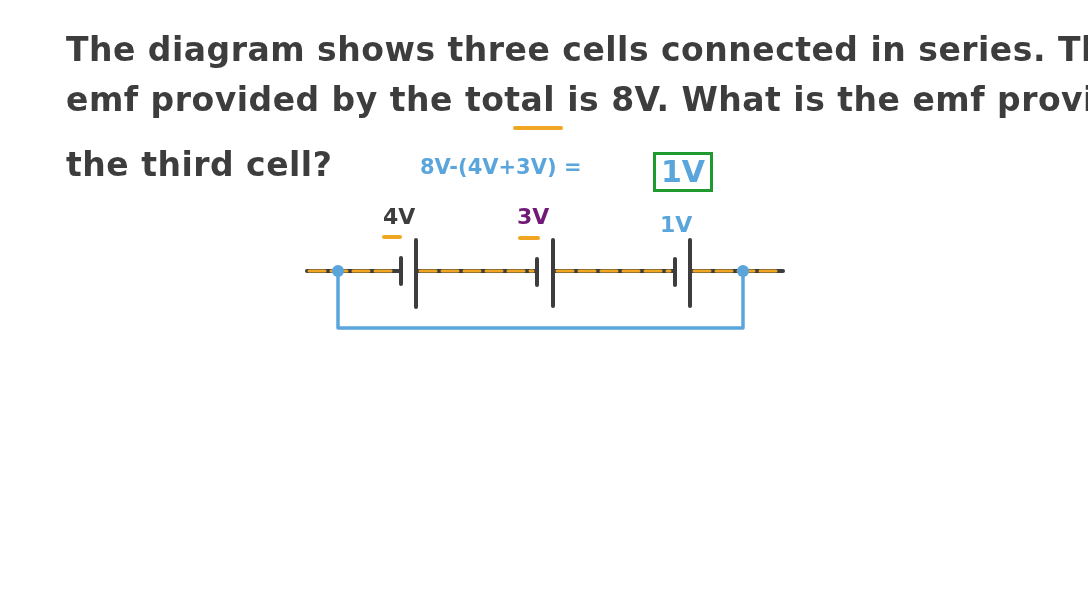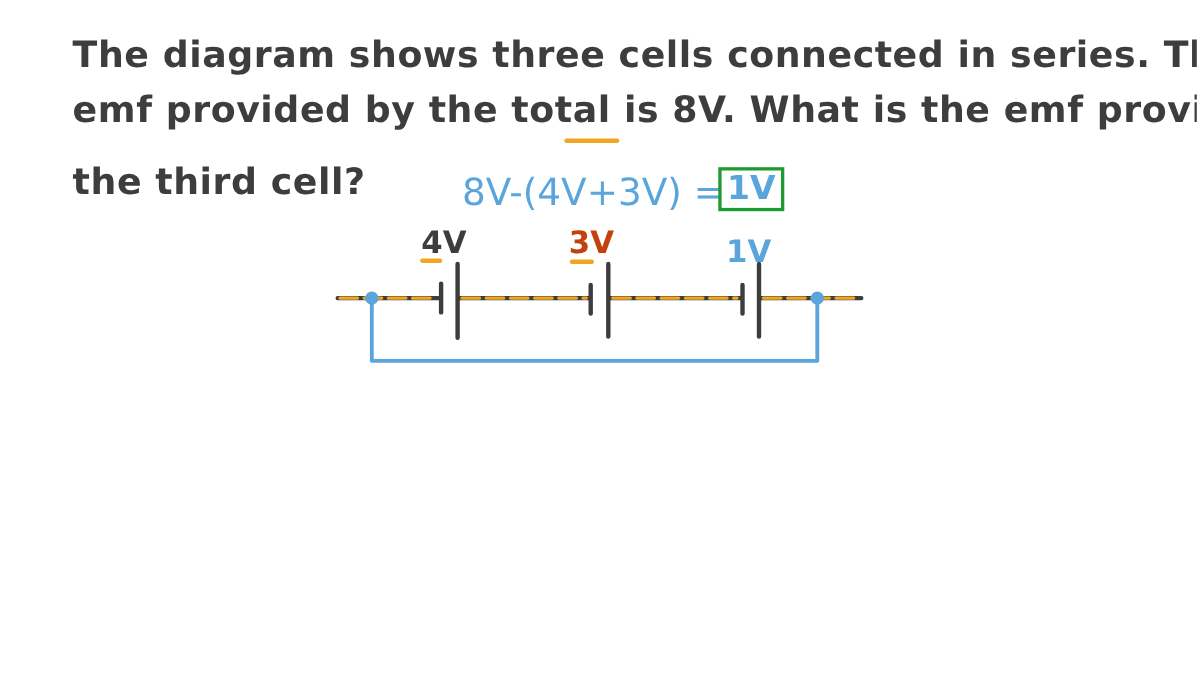--- a/index.html
+++ b/index.html
@@ -4,41 +4,41 @@
 <style>
   html, body { margin: 0; padding: 0; background: #ffffff; }
   body { width: 1088px; height: 612px; position: relative; overflow: hidden;
          font-family: "DejaVu Sans", sans-serif; }
   .q-line { position: absolute; left: 66px; color: #3d3d3d; font-size: 33px;
             font-weight: bold; letter-spacing: 0.5px; white-space: nowrap; }
   #line1 { top: 30px; }
   #line2 { top: 80px; }
   #line3 { top: 145px; }
   .hl { position: absolute; height: 4px; border-radius: 2px; }
-  .eq { position: absolute; color: #5aa5dc; font-size: 34px; font-weight: normal; white-space: nowrap; }
+  .eq { position: absolute; color: #5aa5dc; font-size: 21px; font-weight: bold; white-space: nowrap; }
   .answer-box { position: absolute; border: 3px solid #1e9a2e; color: #5aa5dc;
                 font-size: 30px; font-weight: bold; text-align: center; box-sizing: border-box; }
-  .cell-label { position: absolute; font-size: 28px; font-weight: bold; white-space: nowrap; }
+  .cell-label { position: absolute; font-size: 22px; font-weight: bold; white-space: nowrap; }
   svg.circuit { position: absolute; left: 0; top: 0; }
 </style>
 </head>
 <body>
 
 <div class="q-line" id="line1">The diagram shows three cells connected in series. The total</div>
 <div class="q-line" id="line2"><span>emf provided by the total is </span><span>8V</span><span>. What is the emf provided by</span></div>
 <div class="q-line" id="line3">the third cell?</div>
 
 <div class="hl" style="left:513px; top:126px; width:50px; background:#f0a523;"></div>
 
 <div class="eq" style="left:420px; top:155px;">8V-(4V+3V) =</div>
 <div class="answer-box" style="left:653px; top:152px; width:60px; height:40px; line-height:34px;">1V</div>
 
 <div class="cell-label" style="left:383px; top:204px; color:#3d3d3d;">4V</div>
 <div class="hl" style="left:382px; top:235px; width:20px; background:#f0a523;"></div>
-<div class="cell-label" style="left:517px; top:204px; color:#c2410c;">3V</div>
+<div class="cell-label" style="left:517px; top:204px; color:#701a75;">3V</div>
 <div class="hl" style="left:518px; top:236px; width:22px; background:#f0a523;"></div>
 <div class="cell-label" style="left:660px; top:212px; color:#5aa5dc;">1V</div>
 
 <svg class="circuit" width="1088" height="612">
 
   <g stroke="#3d3d3d" stroke-width="4" stroke-linecap="round">
     <line x1="307" y1="271" x2="399" y2="271"></line>
     <line x1="417" y1="271" x2="536" y2="271"></line>
     <line x1="554" y1="271" x2="674" y2="271"></line>
     <line x1="691" y1="271" x2="783" y2="271"></line>

